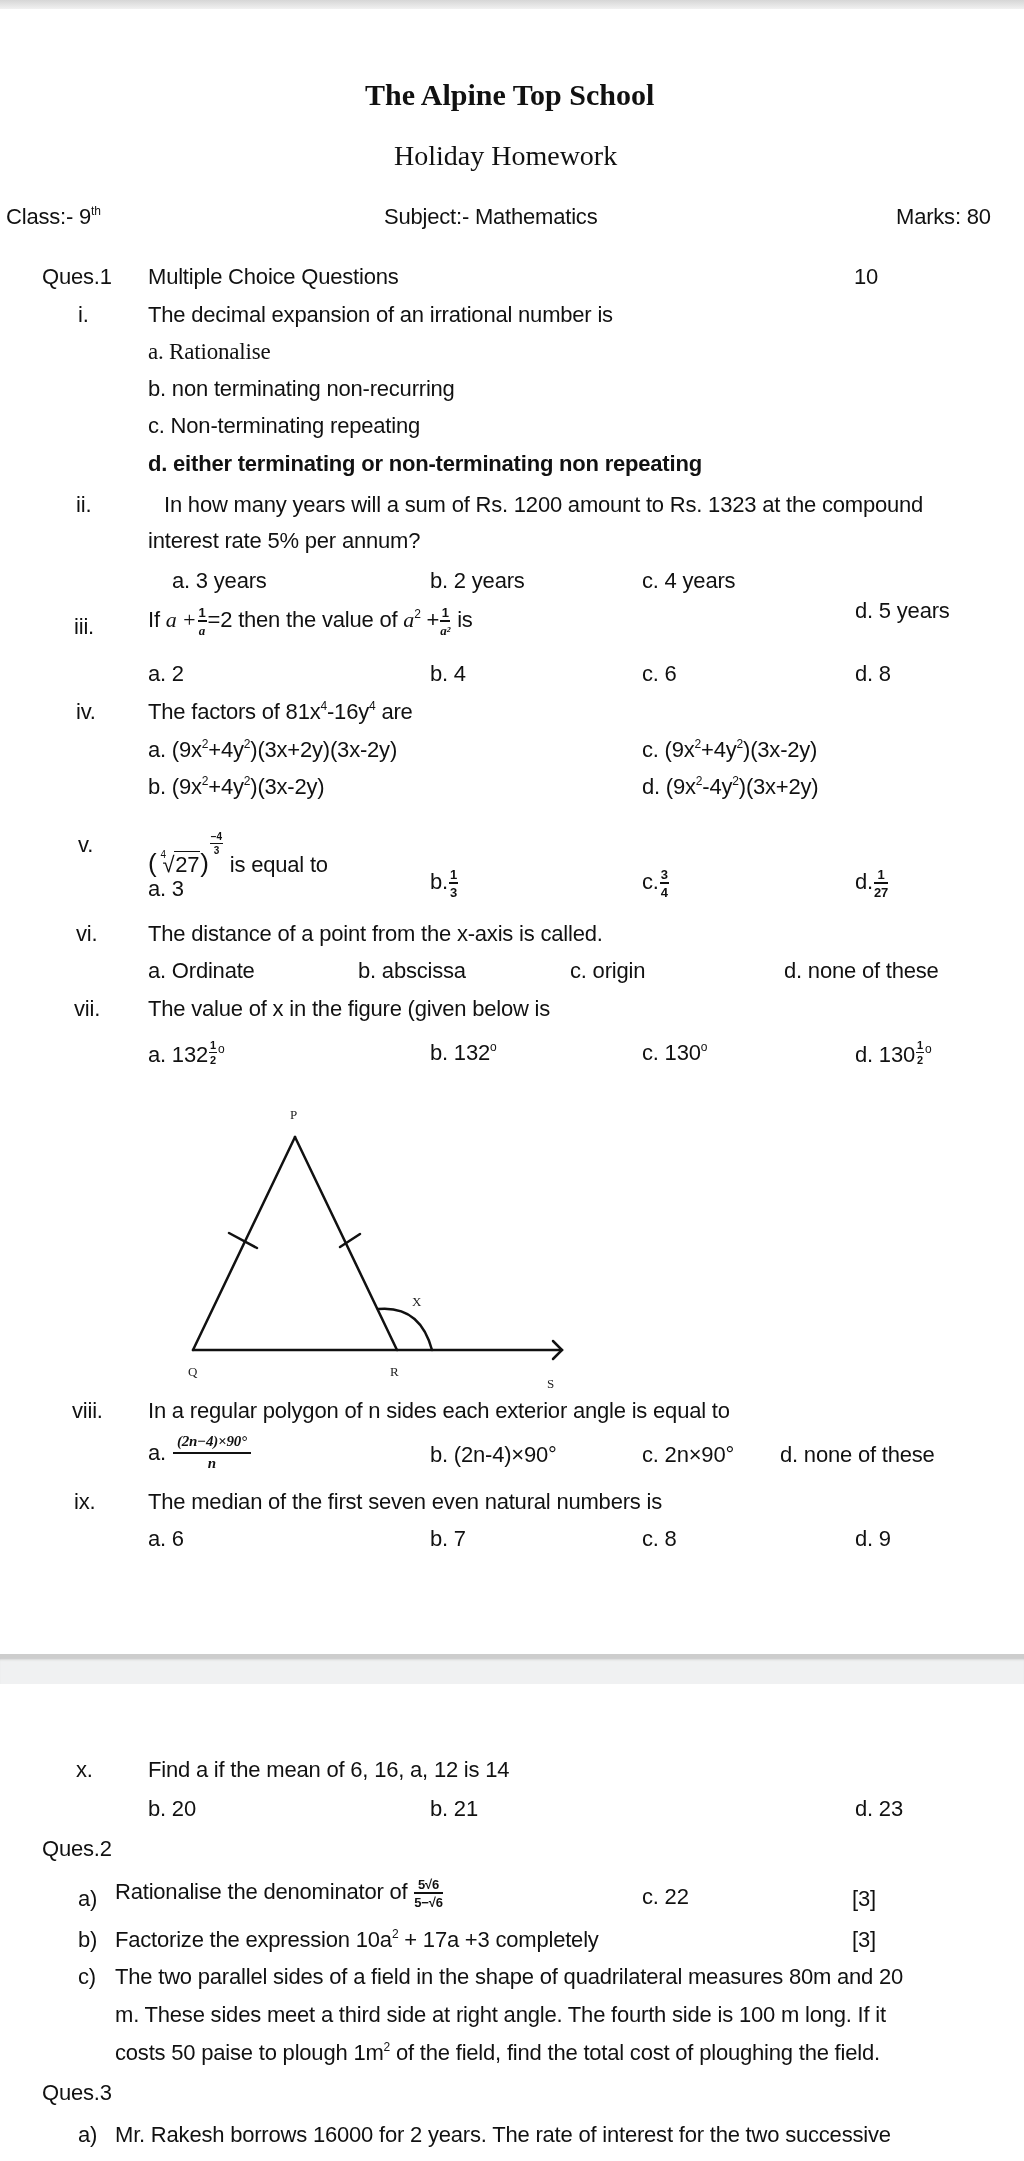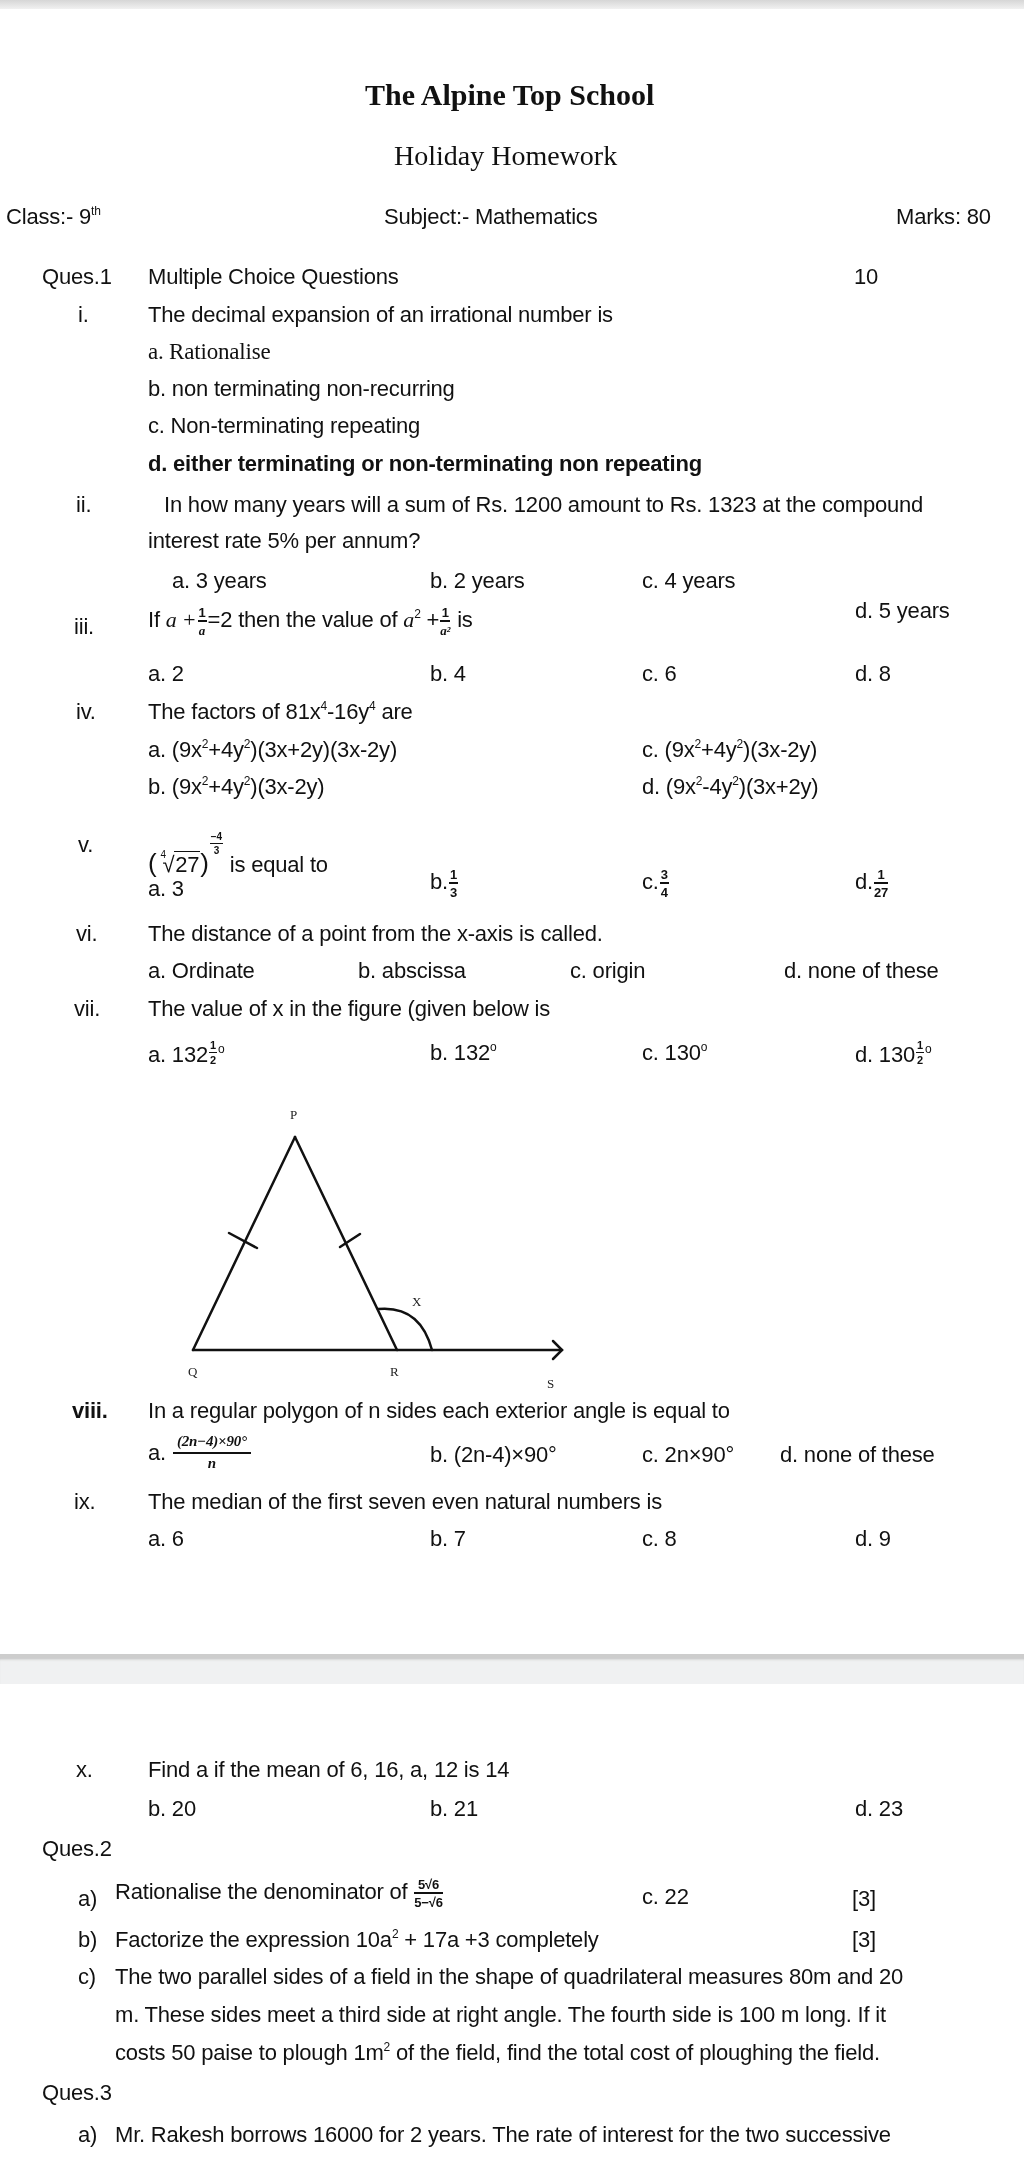--- a/index.html
+++ b/index.html
@@ -117,21 +117,21 @@
     <g font-family="Liberation Serif, serif" font-size="13" fill="#222">
       <text x="110" y="24">P</text>
       <text x="8" y="281">Q</text>
       <text x="210" y="281">R</text>
       <text x="367" y="293">S</text>
       <text x="232" y="211">X</text>
     </g>
   </svg>
 </div>
 
-<div class="abs txt" style="left:72px; top:1398px;font-weight:bold;">viii.</div>
+<div class="abs txt" style="left:72px; top:1398px;">viii.</div>
 <div class="abs txt" style="left:148px; top:1398px;">In a regular polygon of n sides each exterior angle is equal to</div>
 <div class="abs txt" style="left:148px; top:1434px;"><span style="vertical-align:middle;">a.</span> <span class="frac big"><span class="n">(2n−4)×90°</span><span class="d">n</span></span></div>
 <div class="abs txt" style="left:430px; top:1442px;">b. (2n-4)×90°</div>
 <div class="abs txt" style="left:642px; top:1442px;">c. 2n×90°</div>
 <div class="abs txt" style="left:780px; top:1442px;">d. none of these</div>
 
 <div class="abs txt" style="left:74px; top:1489px;">ix.</div>
 <div class="abs txt" style="left:148px; top:1489px;">The median of the first seven even natural numbers is</div>
 <div class="abs txt" style="left:148px; top:1526px;">a.  6</div>
 <div class="abs txt" style="left:430px; top:1526px;">b. 7</div>

